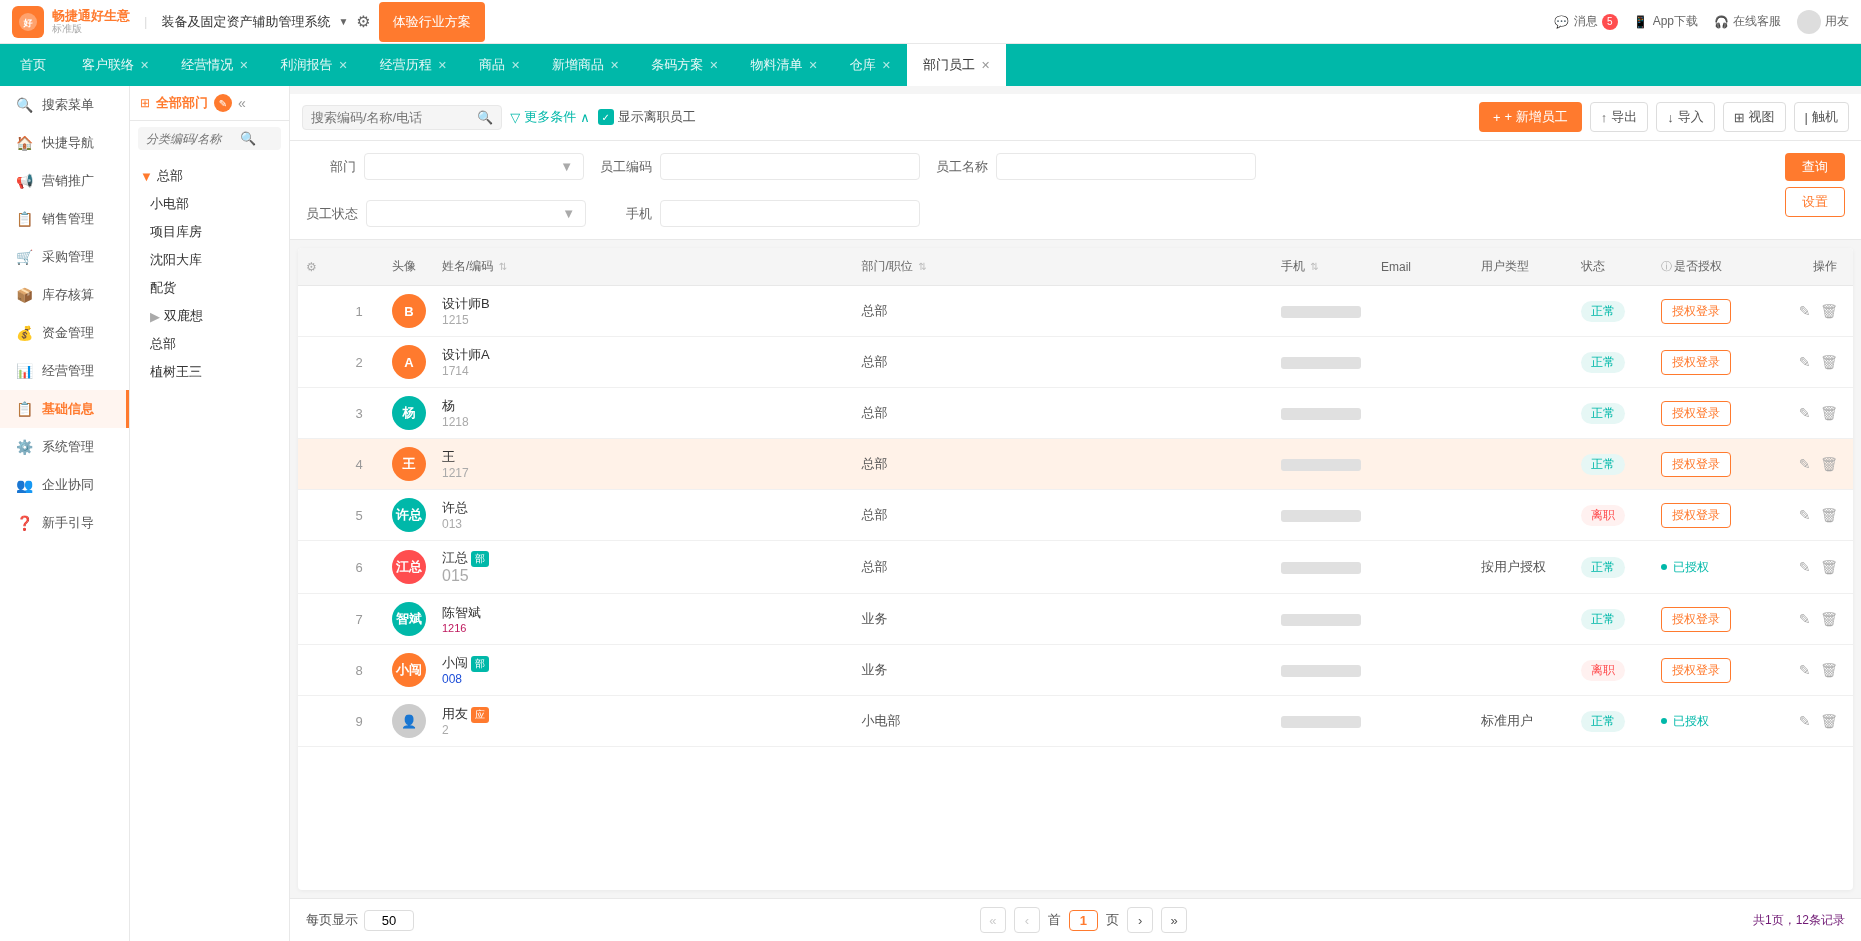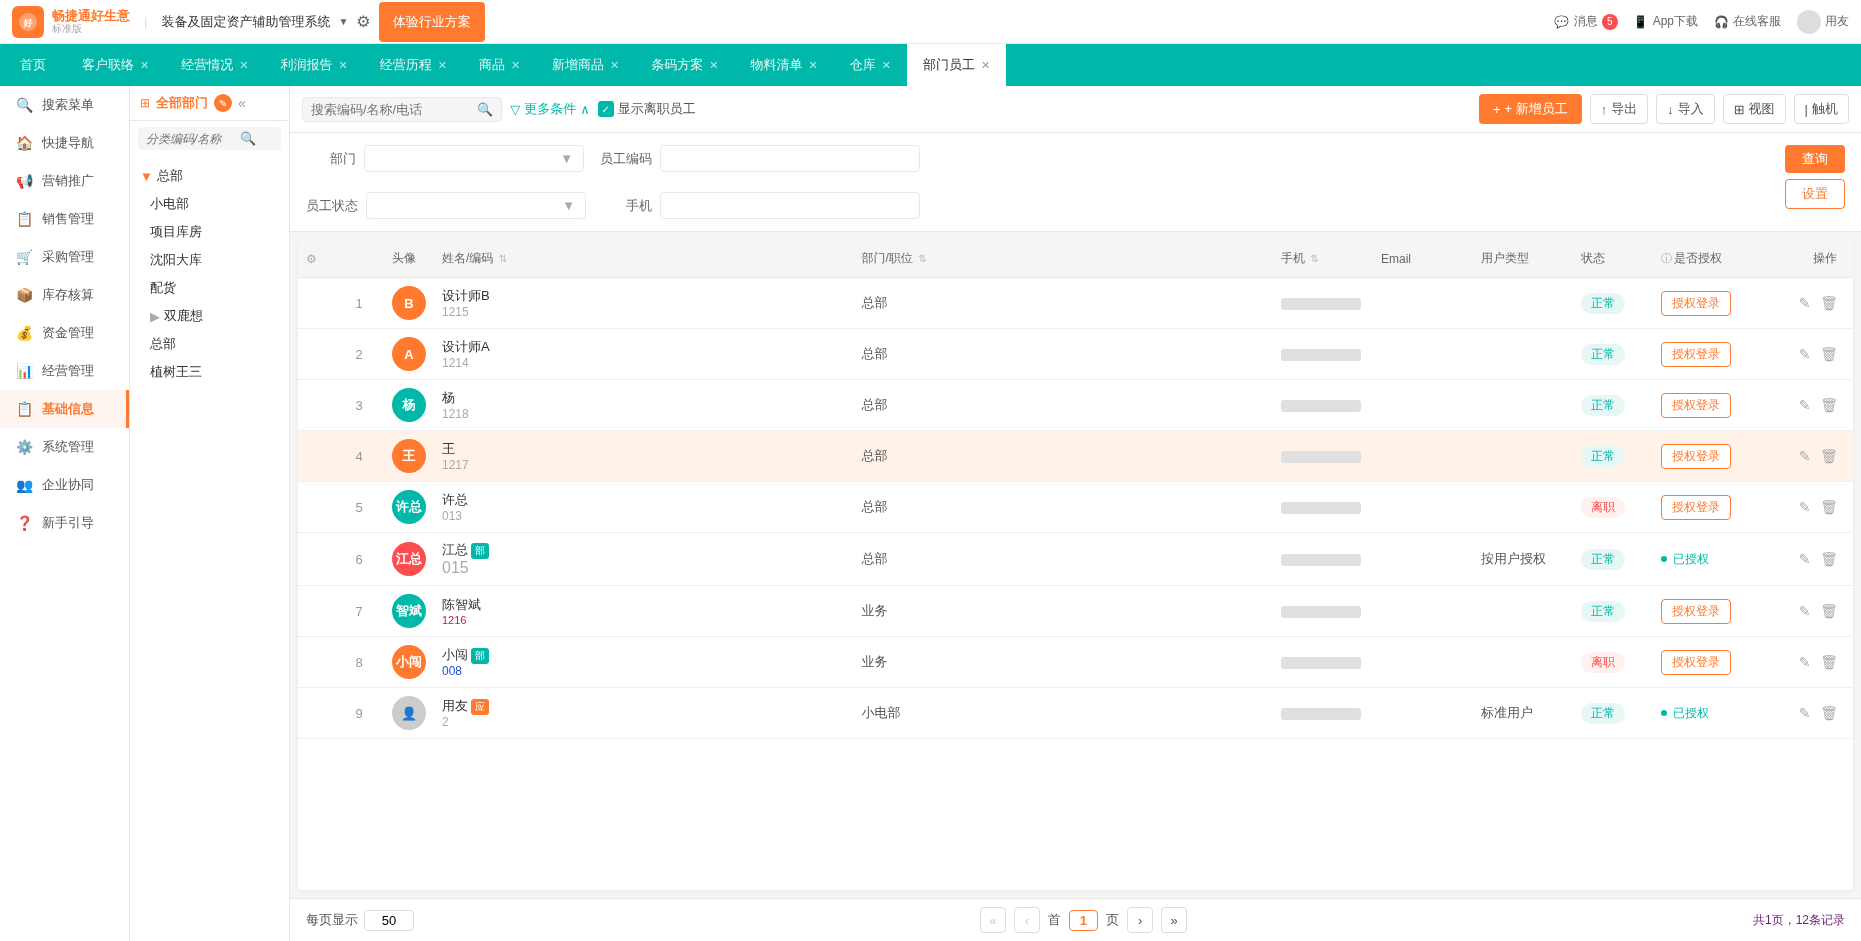--- a/index.html
+++ b/index.html
@@ -46,21 +46,21 @@
     .dept-collapse-btn { color: #999; cursor: pointer; font-size: 14px; }
 
     .dept-tree { padding: 6px 0; }
     .dept-node { padding: 5px 10px; cursor: pointer; font-size: 13px; color: #333; display: flex; align-items: center; gap: 4px; }
     .dept-node.indent1 { padding-left: 20px; }
 
     
     .table-area { flex: 1; display: flex; flex-direction: column; background: #f5f5f5; overflow: hidden; }
 
     
-    .toolbar { background: #fff; padding: 8px 12px; display: flex; align-items: center; gap: 8px; border-bottom: 1px solid #e8e8e8; }
+    .toolbar { background: #fff; padding: 8px 12px; display: flex; align-items: center; gap: 8px; border-bottom: 1px solid #e8e8e8; margin-top: 8px; }
     .search-input-wrap { display: flex; align-items: center; background: #f5f5f5; border: 1px solid #e8e8e8; border-radius: 4px; padding: 4px 8px; gap: 6px; }
     .search-input-wrap input { border: none; background: transparent; outline: none; font-size: 13px; width: 160px; color: #333; }
     .filter-btn { display: flex; align-items: center; gap: 4px; color: #00b8a9; cursor: pointer; font-size: 13px; }
     .show-resigned { display: flex; align-items: center; gap: 4px; color: #555; font-size: 13px; cursor: pointer; }
     .checkbox-icon { width: 16px; height: 16px; background: #00b8a9; border-radius: 3px; display: flex; align-items: center; justify-content: center; color: white; font-size: 10px; }
     .toolbar-right { margin-left: auto; display: flex; align-items: center; gap: 8px; }
     .btn-primary { background: #ff7a2e; color: white; border: none; padding: 6px 14px; border-radius: 4px; cursor: pointer; font-size: 13px; display: flex; align-items: center; gap: 4px; }
     .btn-outline { background: #fff; color: #555; border: 1px solid #ddd; padding: 5px 10px; border-radius: 4px; cursor: pointer; font-size: 13px; display: flex; align-items: center; gap: 4px; }
 
     
@@ -346,20 +346,24 @@
         <div class="filter-row">
           <div class="filter-field">
             <span class="filter-label">部门</span>
             <div class="filter-select" style="width:220px">
               <span class="filter-select-text"></span>
               <span style="color:#aaa">▼</span>
             </div>
           </div>
           <div class="filter-field">
             <span class="filter-label">员工编码</span>
+            <input class="filter-input" type="text" style="">
+          </div>
+          <div class="filter-field">
+            <span class="filter-label">员工名称</span>
             <input class="filter-input" type="text" style="">
           </div>
         </div>
         <div class="filter-row" style="margin-top:8px">
           <div class="filter-field">
             <span class="filter-label">员工状态</span>
             <div class="filter-select" style="width:220px">
               <span class="filter-select-text"></span>
               <span style="color:#aaa">▼</span>
             </div>
@@ -432,21 +436,21 @@
     </td>
   </tr>
               <tr>
     <td></td>
     <td style="color:#999;text-align:center">2</td>
     <td>
       <div class="avatar" style="background:#ff7a2e">A</div>
     </td>
     <td>
       <div>设计师A</div>
-      <div style="color:#aaa;font-size:12px">1214</div>
+      <div style="color:#aaa;font-size:12px">1714</div>
     </td>
     <td style="color:#555">总部</td>
     <td>
       <span class="phone-blur"></span>
     </td>
     <td></td>
     <td style="color:#555"></td>
     <td>
       <span class="status-badge status-normal">正常</span>
     </td>

